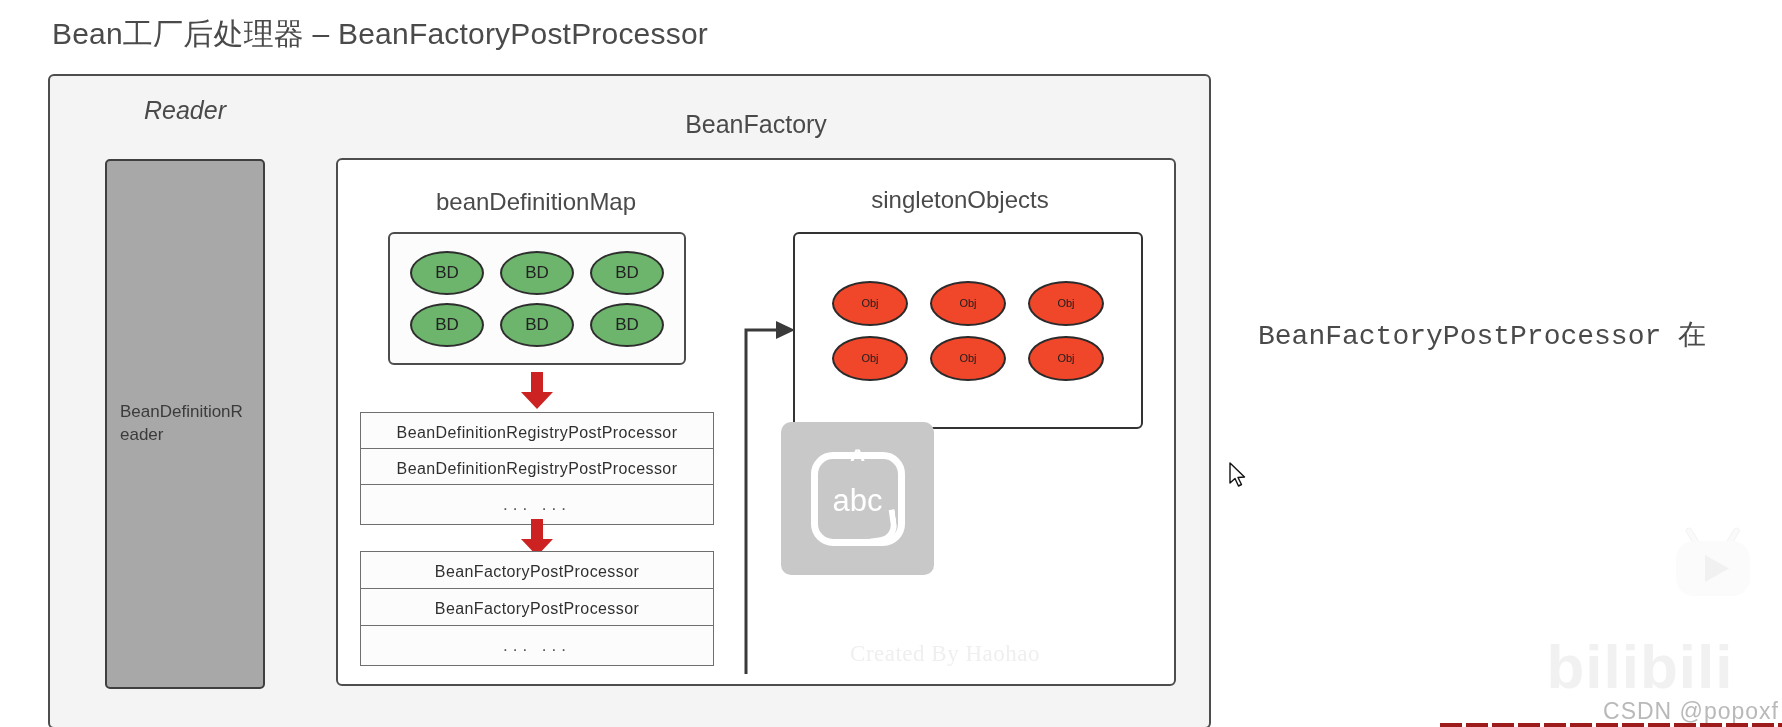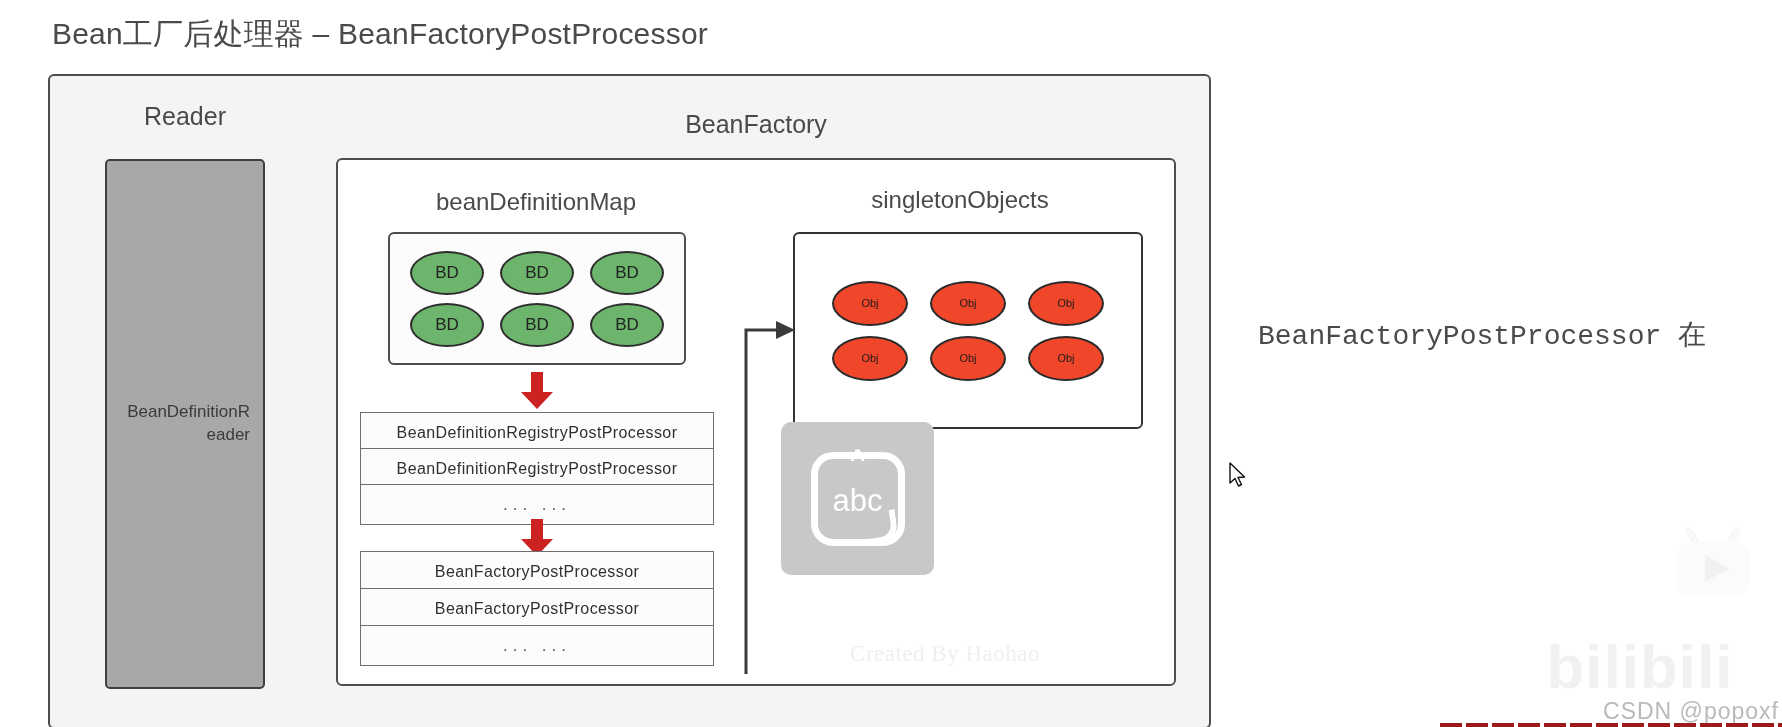--- a/index.html
+++ b/index.html
@@ -43,21 +43,21 @@
 
   
   .col-heading {
     position: absolute;
     font-size: 25px;
     font-weight: 400;
     color: #4a4a4a;
     white-space: nowrap;
     transform: translateX(-50%);
   }
-  #reader-heading { left: 185px; top: 102px; }
+  #reader-heading { left: 185px; top: 96px; font-style: italic; }
   #beanfactory-heading { left: 756px; top: 110px; }
 
   
   #reader-box {
     position: absolute;
     left: 105px;
     top: 159px;
     width: 160px;
     height: 530px;
     background: #a8a8a8;
@@ -65,21 +65,21 @@
     border-radius: 5px;
     box-sizing: border-box;
     display: flex;
     align-items: center;
     justify-content: center;
   }
   #reader-box-label {
     font-size: 17px;
     line-height: 1.35;
     color: #3b3b3b;
-    text-align: right;
+    text-align: left;
     width: 130px;
     word-break: break-all;
   }
 
   
   #beanfactory-panel {
     position: absolute;
     left: 336px;
     top: 158px;
     width: 840px;

